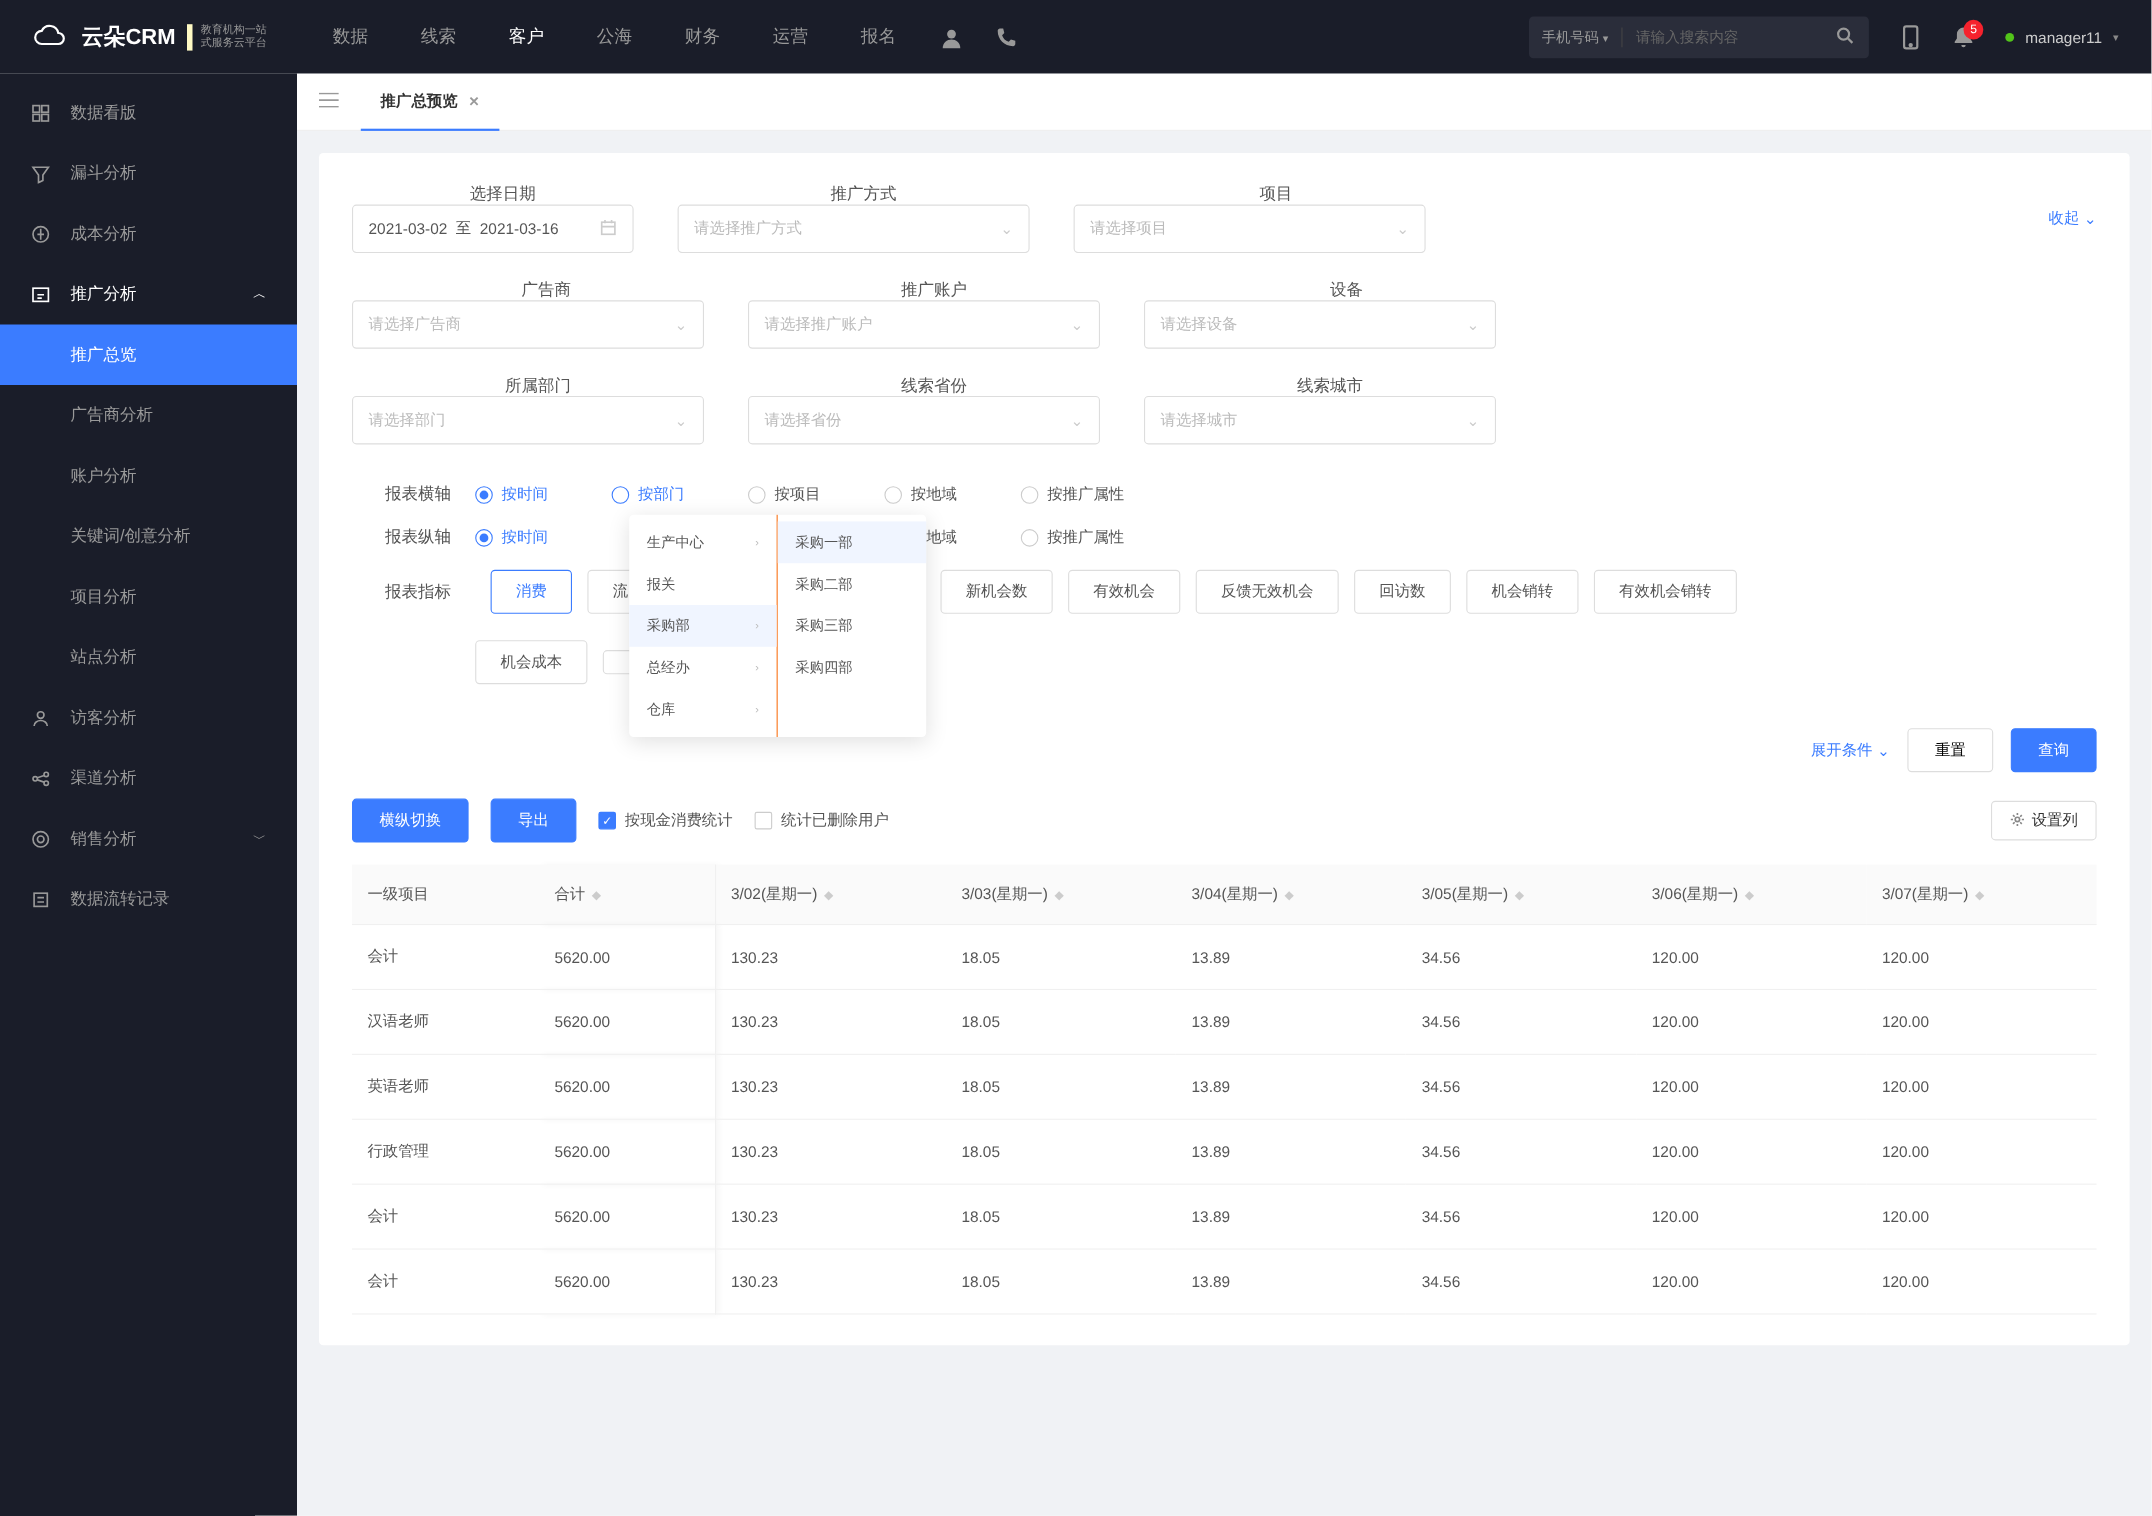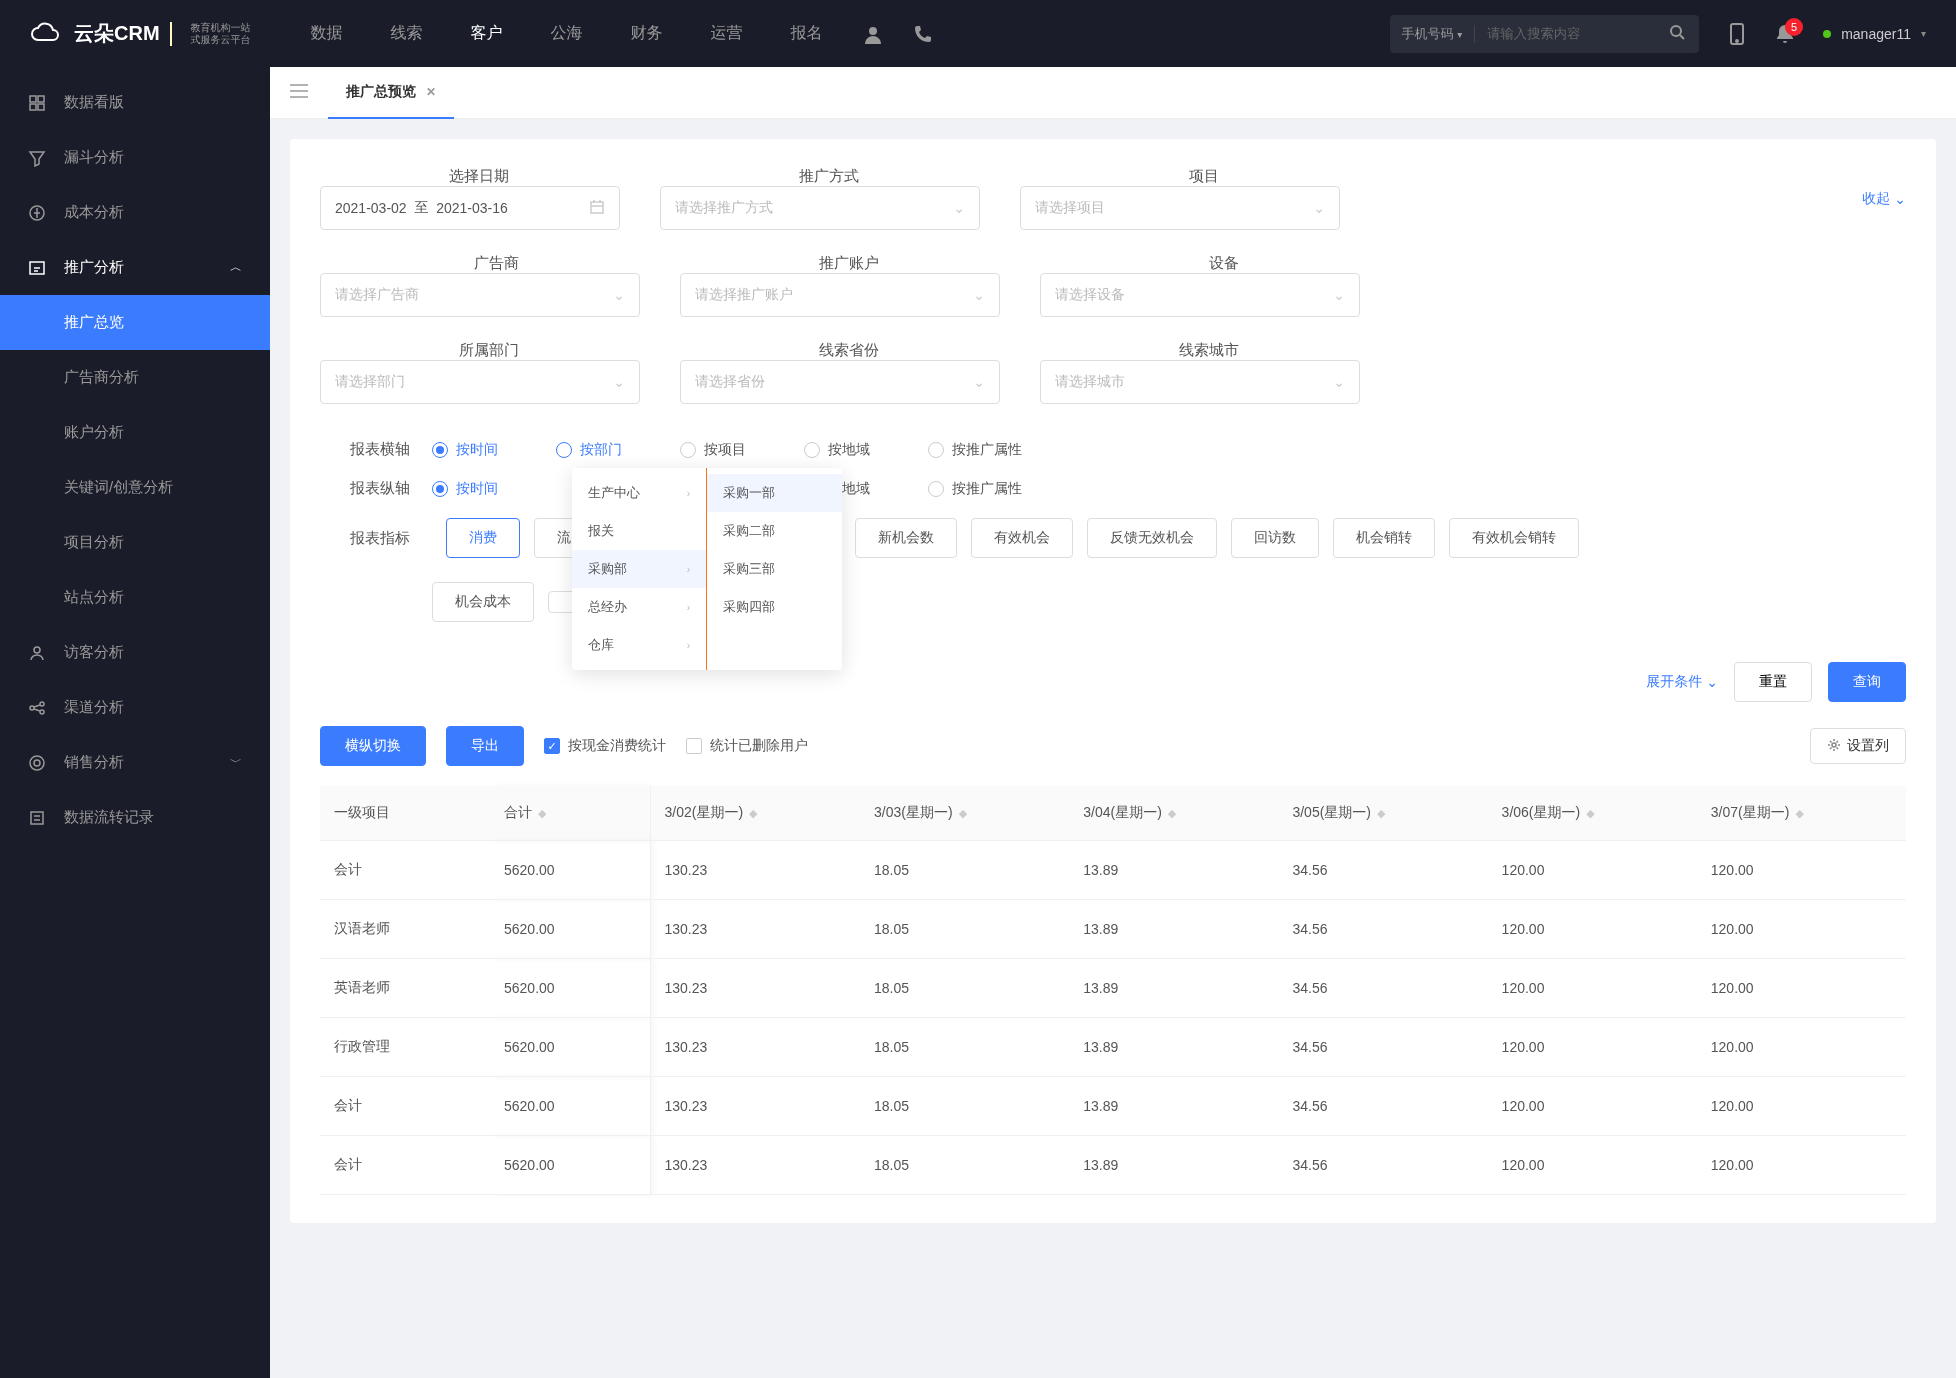--- a/index.html
+++ b/index.html
@@ -2,21 +2,21 @@
 <html><head>
   <meta charset="utf-8">
   <style>
     * { margin: 0; padding: 0; box-sizing: border-box; }
     body { font-family: -apple-system, "Microsoft YaHei", sans-serif; font-size: 14px; color: #333; background: #f5f5f5; width: 1956px; height: 1378px; overflow: hidden; }
     
     
     .top-nav { height: 67px; background: #1a1d29; display: flex; align-items: center; padding: 0 30px; color: #fff; }
     .logo-area { display: flex; align-items: center; gap: 10px; margin-right: 60px; }
     .logo-text { font-size: 20px; font-weight: bold; }
-    .logo-sub { font-size: 10px; color: #999; line-height: 1.2; border-left: 2px solid #fef9c3; padding-left: 19px; }
+    .logo-sub { font-size: 10px; color: #999; line-height: 1.2; border-left: 5px solid #fef9c3; padding-left: 8px; }
     .nav-menu { display: flex; gap: 48px; }
     .nav-item { color: #999; cursor: pointer; font-size: 16px; }
     .nav-item.active { color: #fff; }
     .top-right { margin-left: auto; display: flex; align-items: center; gap: 28px; }
     .search-box { display: flex; align-items: center; background: #2a2d3a; border-radius: 4px; height: 38px; overflow: hidden; }
     .search-type { padding: 0 12px; color: #999; font-size: 13px; border-right: 1px solid #444; }
     .search-input { background: transparent; border: none; color: #fff; padding: 0 12px; width: 180px; outline: none; }
     .search-input::placeholder { color: #666; }
     .search-icon-wrap { padding: 0 14px; color: #999; }
     .hdr-icon { width: 20px; height: 20px; color: #999; display: flex; align-items: center; justify-content: center; position: relative; }
@@ -38,21 +38,21 @@
     .tab-bar { background: #fff; height: 52px; display: flex; align-items: center; padding: 0 20px; border-bottom: 1px solid #eee; }
     .menu-toggle { color: #999; margin-right: 20px; cursor: pointer; }
     .tab { padding: 0 18px; height: 52px; display: flex; align-items: center; gap: 10px; border-bottom: 2px solid #3b7cff; color: #333; font-weight: bold; }
     .tab-close { color: #999; font-size: 12px; cursor: pointer; }
     
     .panel { background: #fff; margin: 20px; padding: 28px 30px; border-radius: 4px; }
     .filter-row { display: flex; align-items: center; margin-bottom: 24px; gap: 40px; }
     .filter-group { display: flex; align-items: center; flex-direction: column; }
     .filter-label { width: 90px; text-align: right; margin-right: 12px; color: #555; font-size: 15px; }
     .collapse-link { margin-left: auto; color: #3b7cff; cursor: pointer; display: flex; align-items: center; gap: 4px; }
-    .date-picker { width: 300px; height: 44px; border: 1px solid #ddd; border-radius: 4px; display: flex; align-items: center; padding: 0 14px; color: #555; }
+    .date-picker { width: 256px; height: 44px; border: 1px solid #ddd; border-radius: 4px; display: flex; align-items: center; padding: 0 14px; color: #555; }
     .select { width: 320px; height: 44px; border: 1px solid #ddd; border-radius: 4px; display: flex; align-items: center; padding: 0 14px; color: #bbb; justify-content: space-between; }
     .select-arrow { color: #ccc; }
     
     .radio-row { display: flex; align-items: center; margin-bottom: 20px; position: relative; }
     .radio-label-col { width: 90px; text-align: right; margin-right: 22px; color: #555; font-size: 15px; }
     .radio-item { display: flex; align-items: center; gap: 8px; margin-right: 58px; cursor: pointer; color: #555; }
     .radio-circle { width: 16px; height: 16px; border: 1px solid #ccc; border-radius: 50%; display: flex; align-items: center; justify-content: center; }
     .radio-item.checked .radio-circle { border-color: #3b7cff; }
     .radio-item.checked .radio-circle::after { content: ''; width: 8px; height: 8px; background: #3b7cff; border-radius: 50%; }
     .radio-item.checked { color: #3b7cff; }

